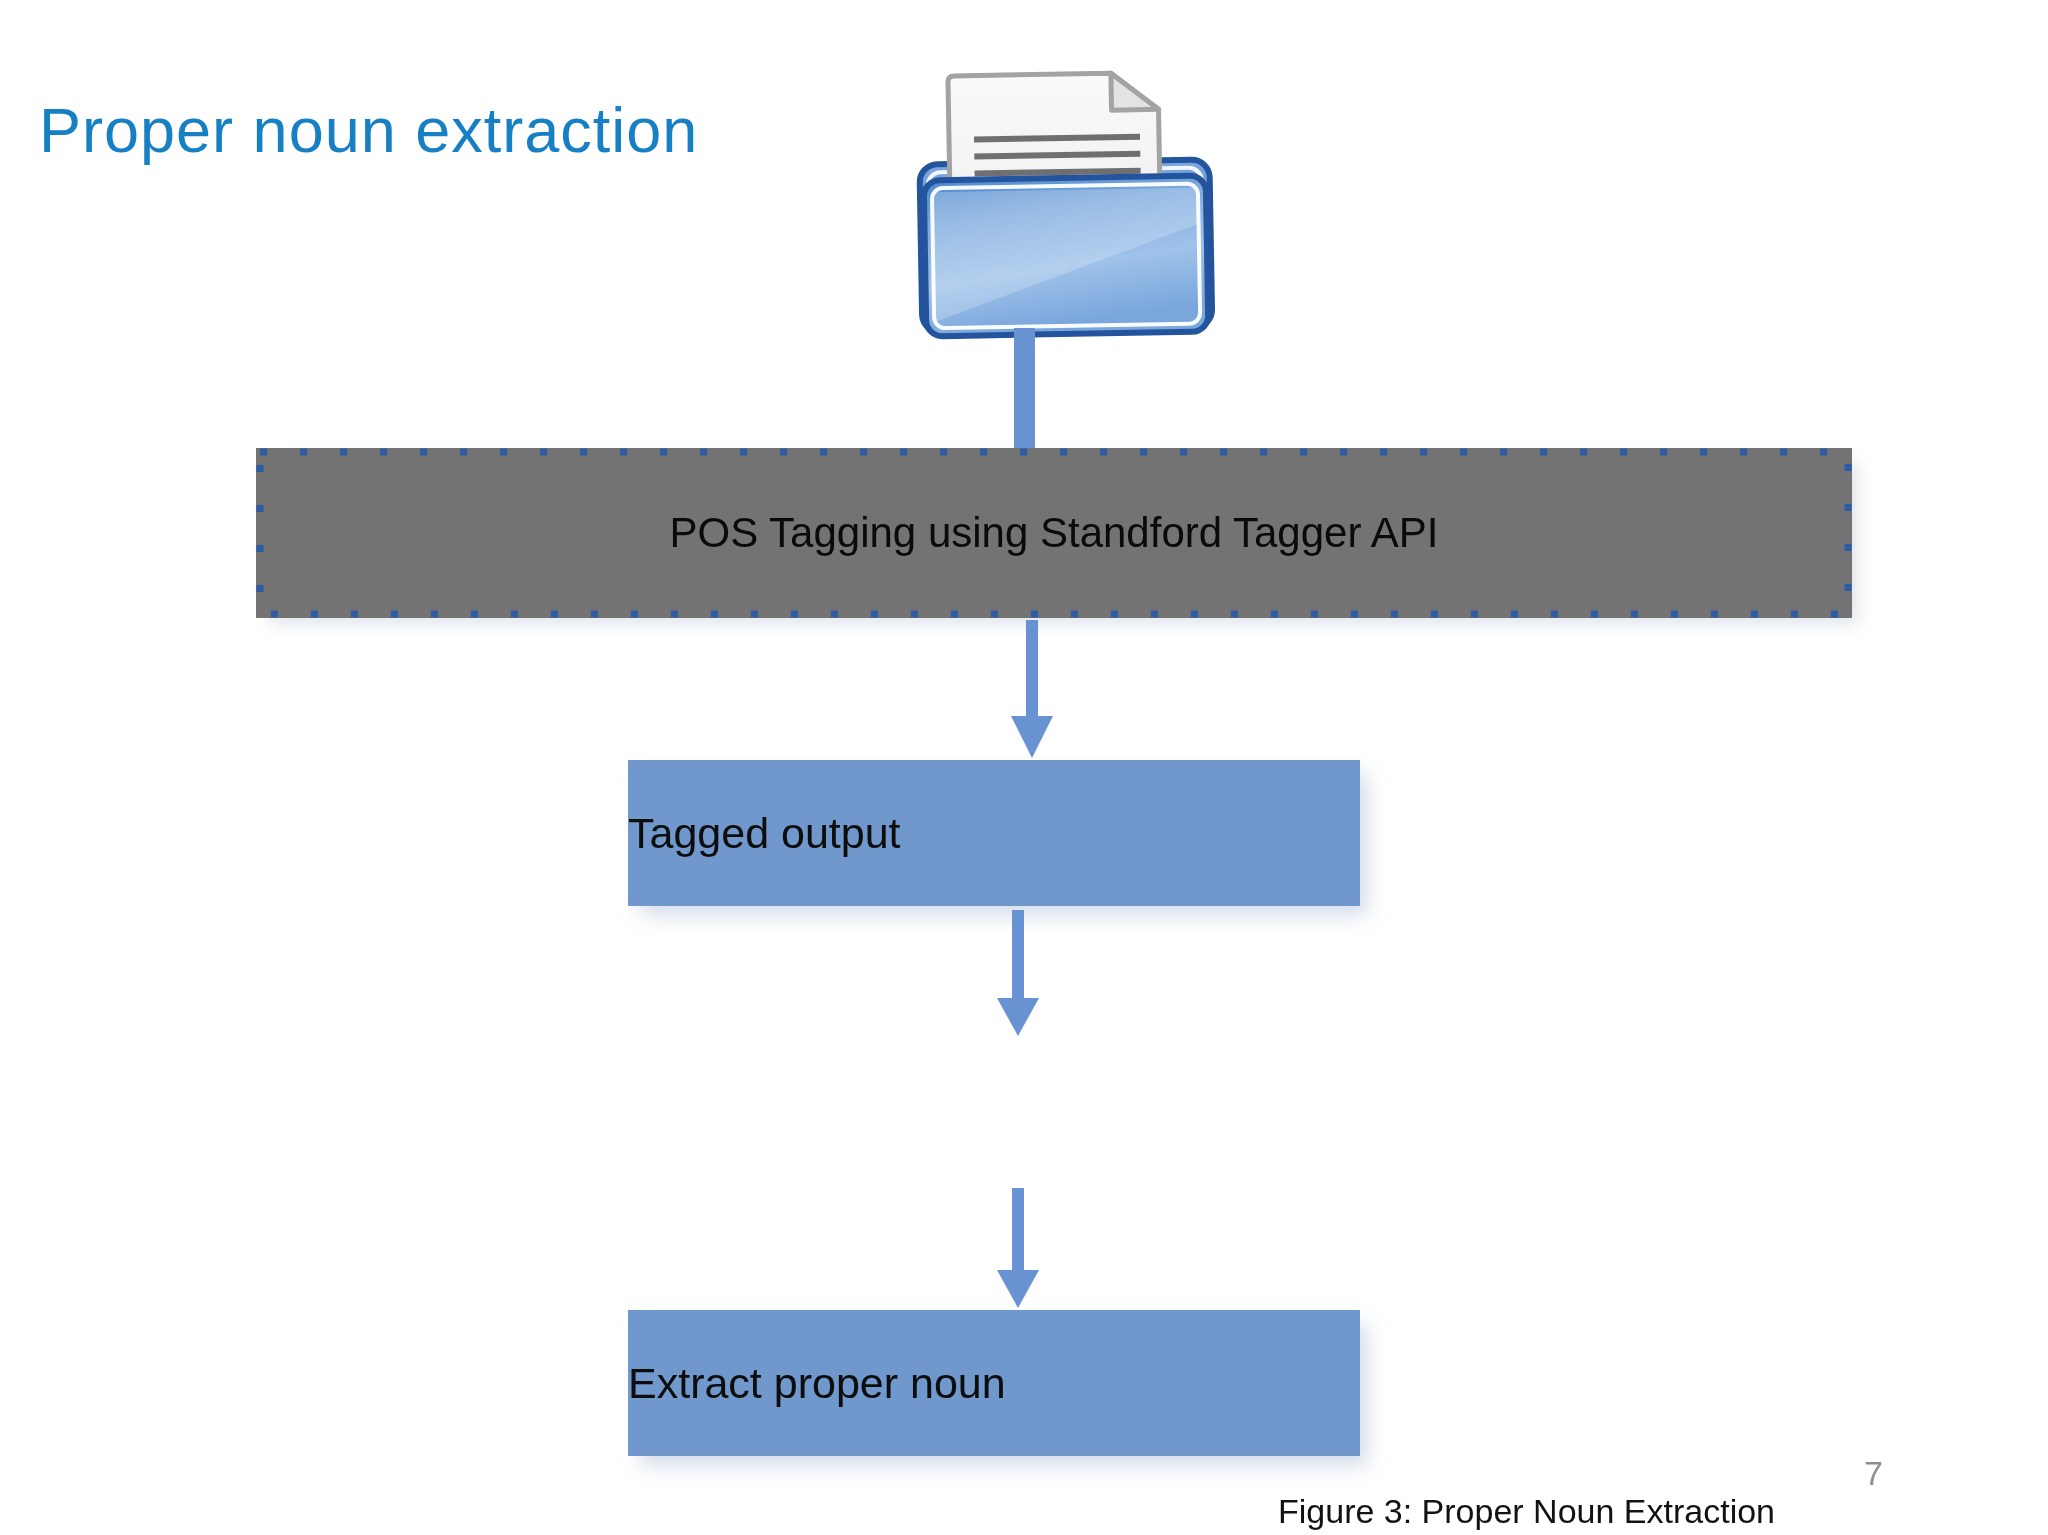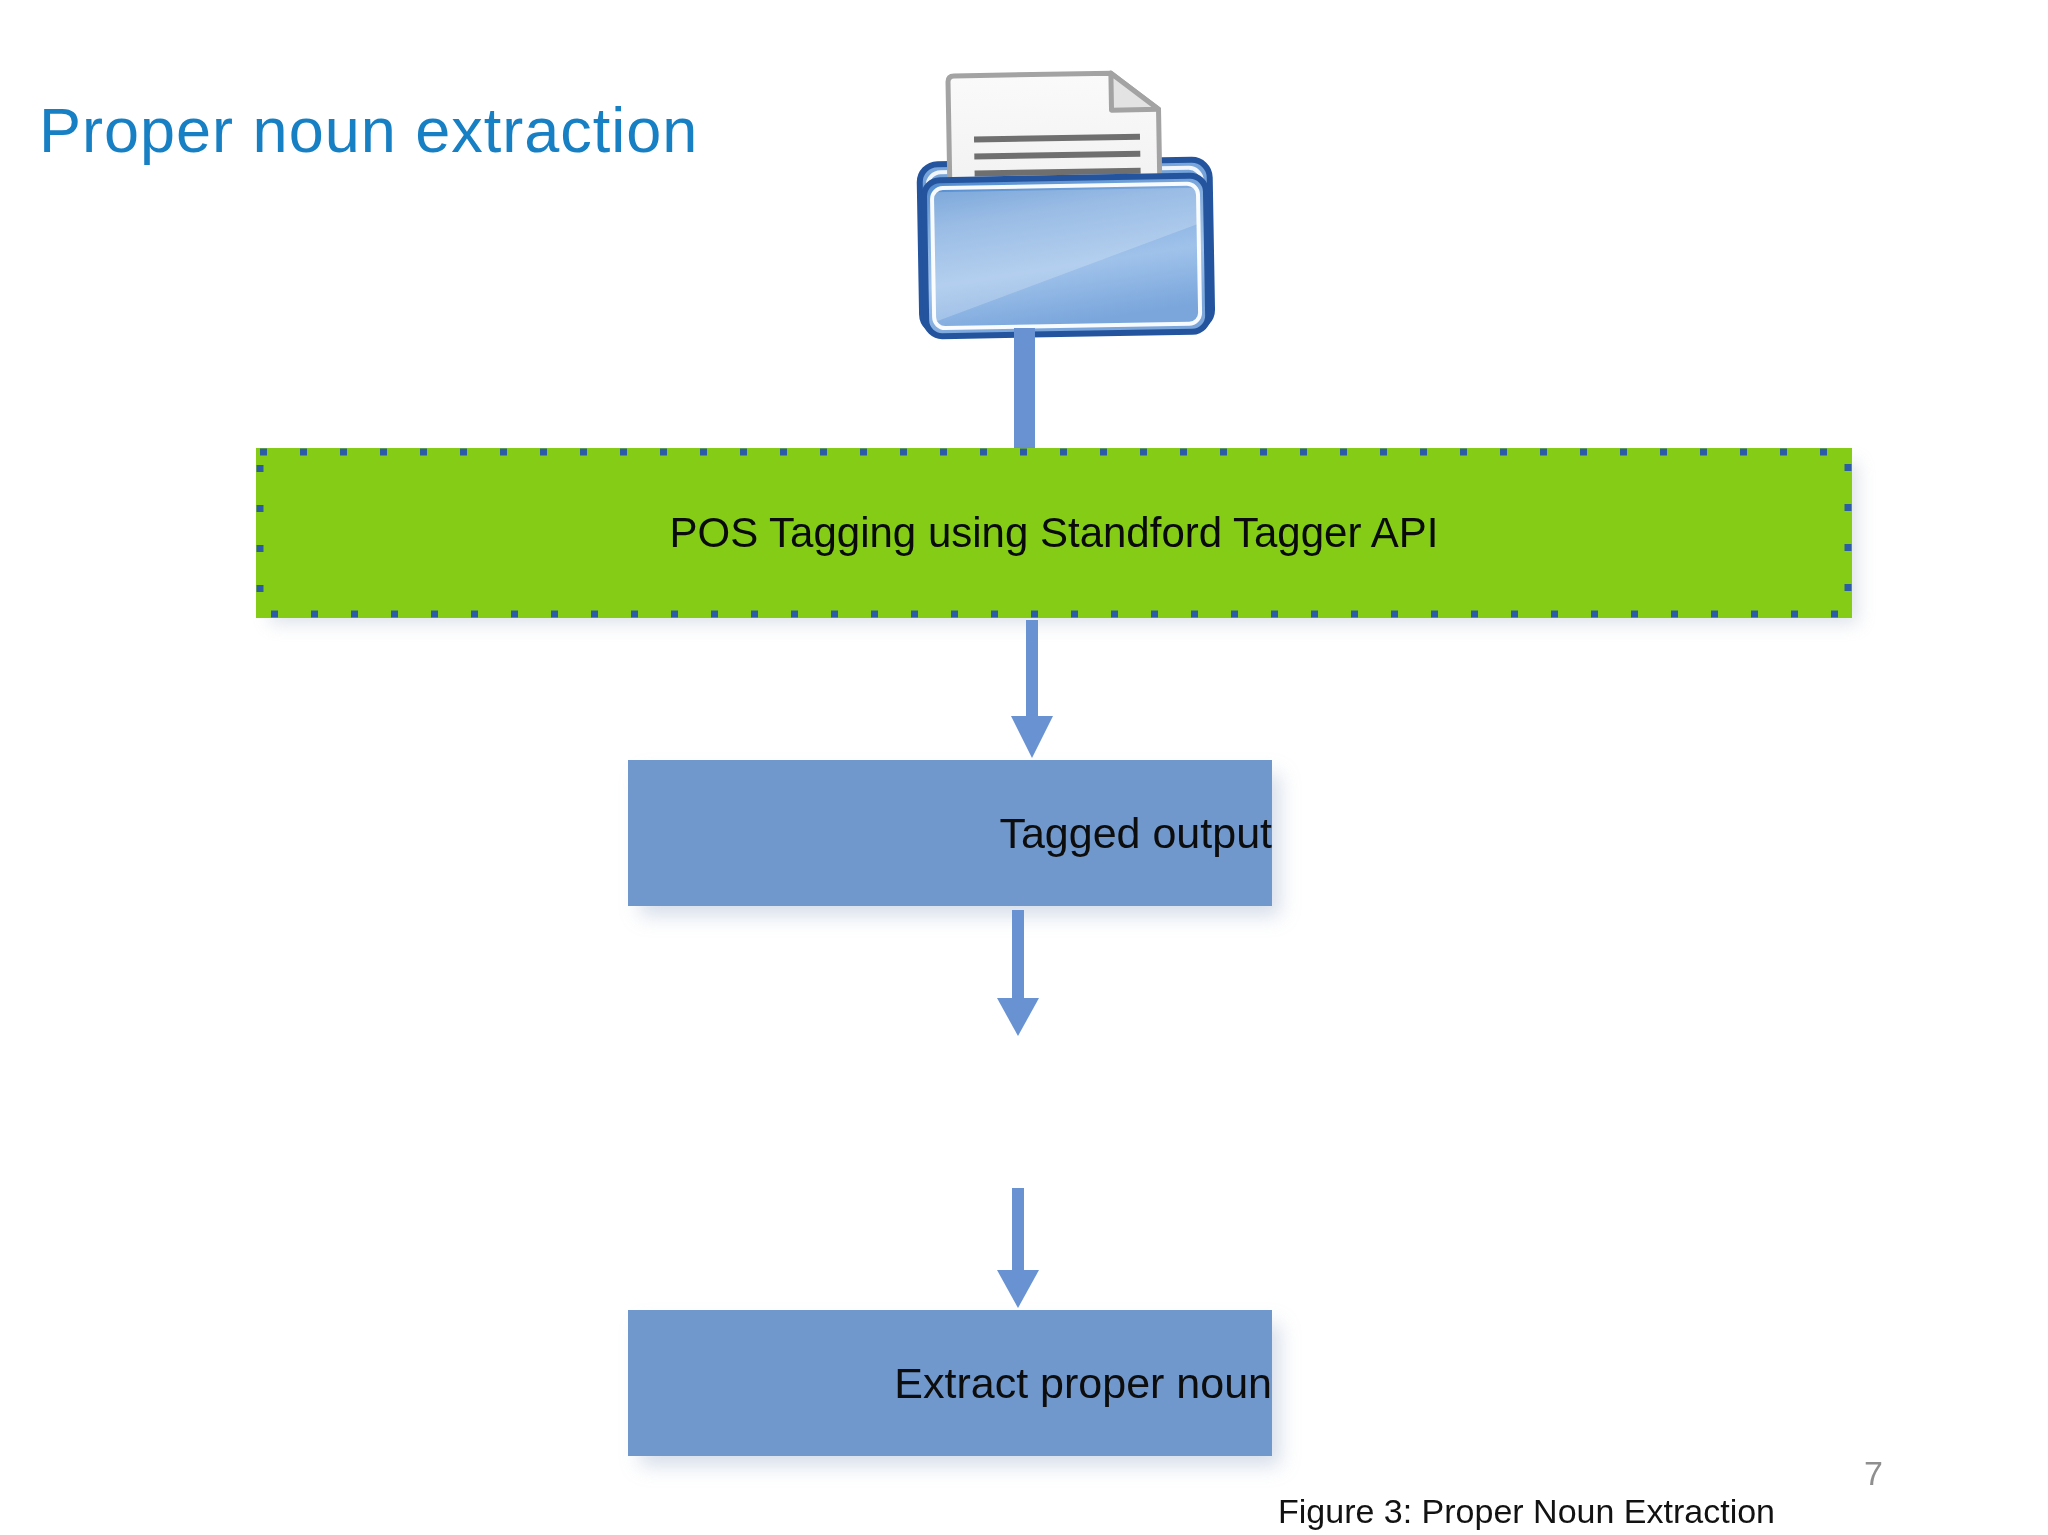--- a/index.html
+++ b/index.html
@@ -21,34 +21,34 @@
   .folder-wrap{
     position:absolute;left:908px;top:50px;width:310px;height:290px;
     transform:rotate(-1deg);
   }
   .connector{
     position:absolute;left:1014px;top:328px;width:21px;height:124px;
     background:#6992d2;
   }
   .dashed-box{
     position:absolute;left:256px;top:448px;width:1596px;height:170px;
-    background:#84cc16;
+    background:#737373;
     box-shadow:10px 10px 16px -4px rgba(150,165,190,0.30);
     display:flex;align-items:center;justify-content:center;
   }
   .dashed-box .dash-svg{position:absolute;left:0;top:0;width:100%;height:100%;}
   .dashed-box .step-label{
     position:relative;
     font-size:42px;color:#0a0a0a;white-space:nowrap;
   }
   .flow-box{
-    position:absolute;left:628px;width:644px;height:146px;
+    position:absolute;left:628px;width:732px;height:146px;
     background:#7098cc;
     box-shadow:10px 12px 18px -2px rgba(140,160,195,0.35);
-    display:flex;align-items:center;justify-content:flex-end;
+    display:flex;align-items:center;justify-content:flex-start;
   }
   .flow-box .step-label{
     font-size:43px;color:#0d0d0d;white-space:nowrap;
   }
   .box-tagged{top:760px;}
   .box-token{top:1038px;}
   .box-extract{top:1310px;}
   .arrow{position:absolute;width:42px;}
   .arrow .shaft{
     position:absolute;left:50%;transform:translateX(-50%);top:0;

